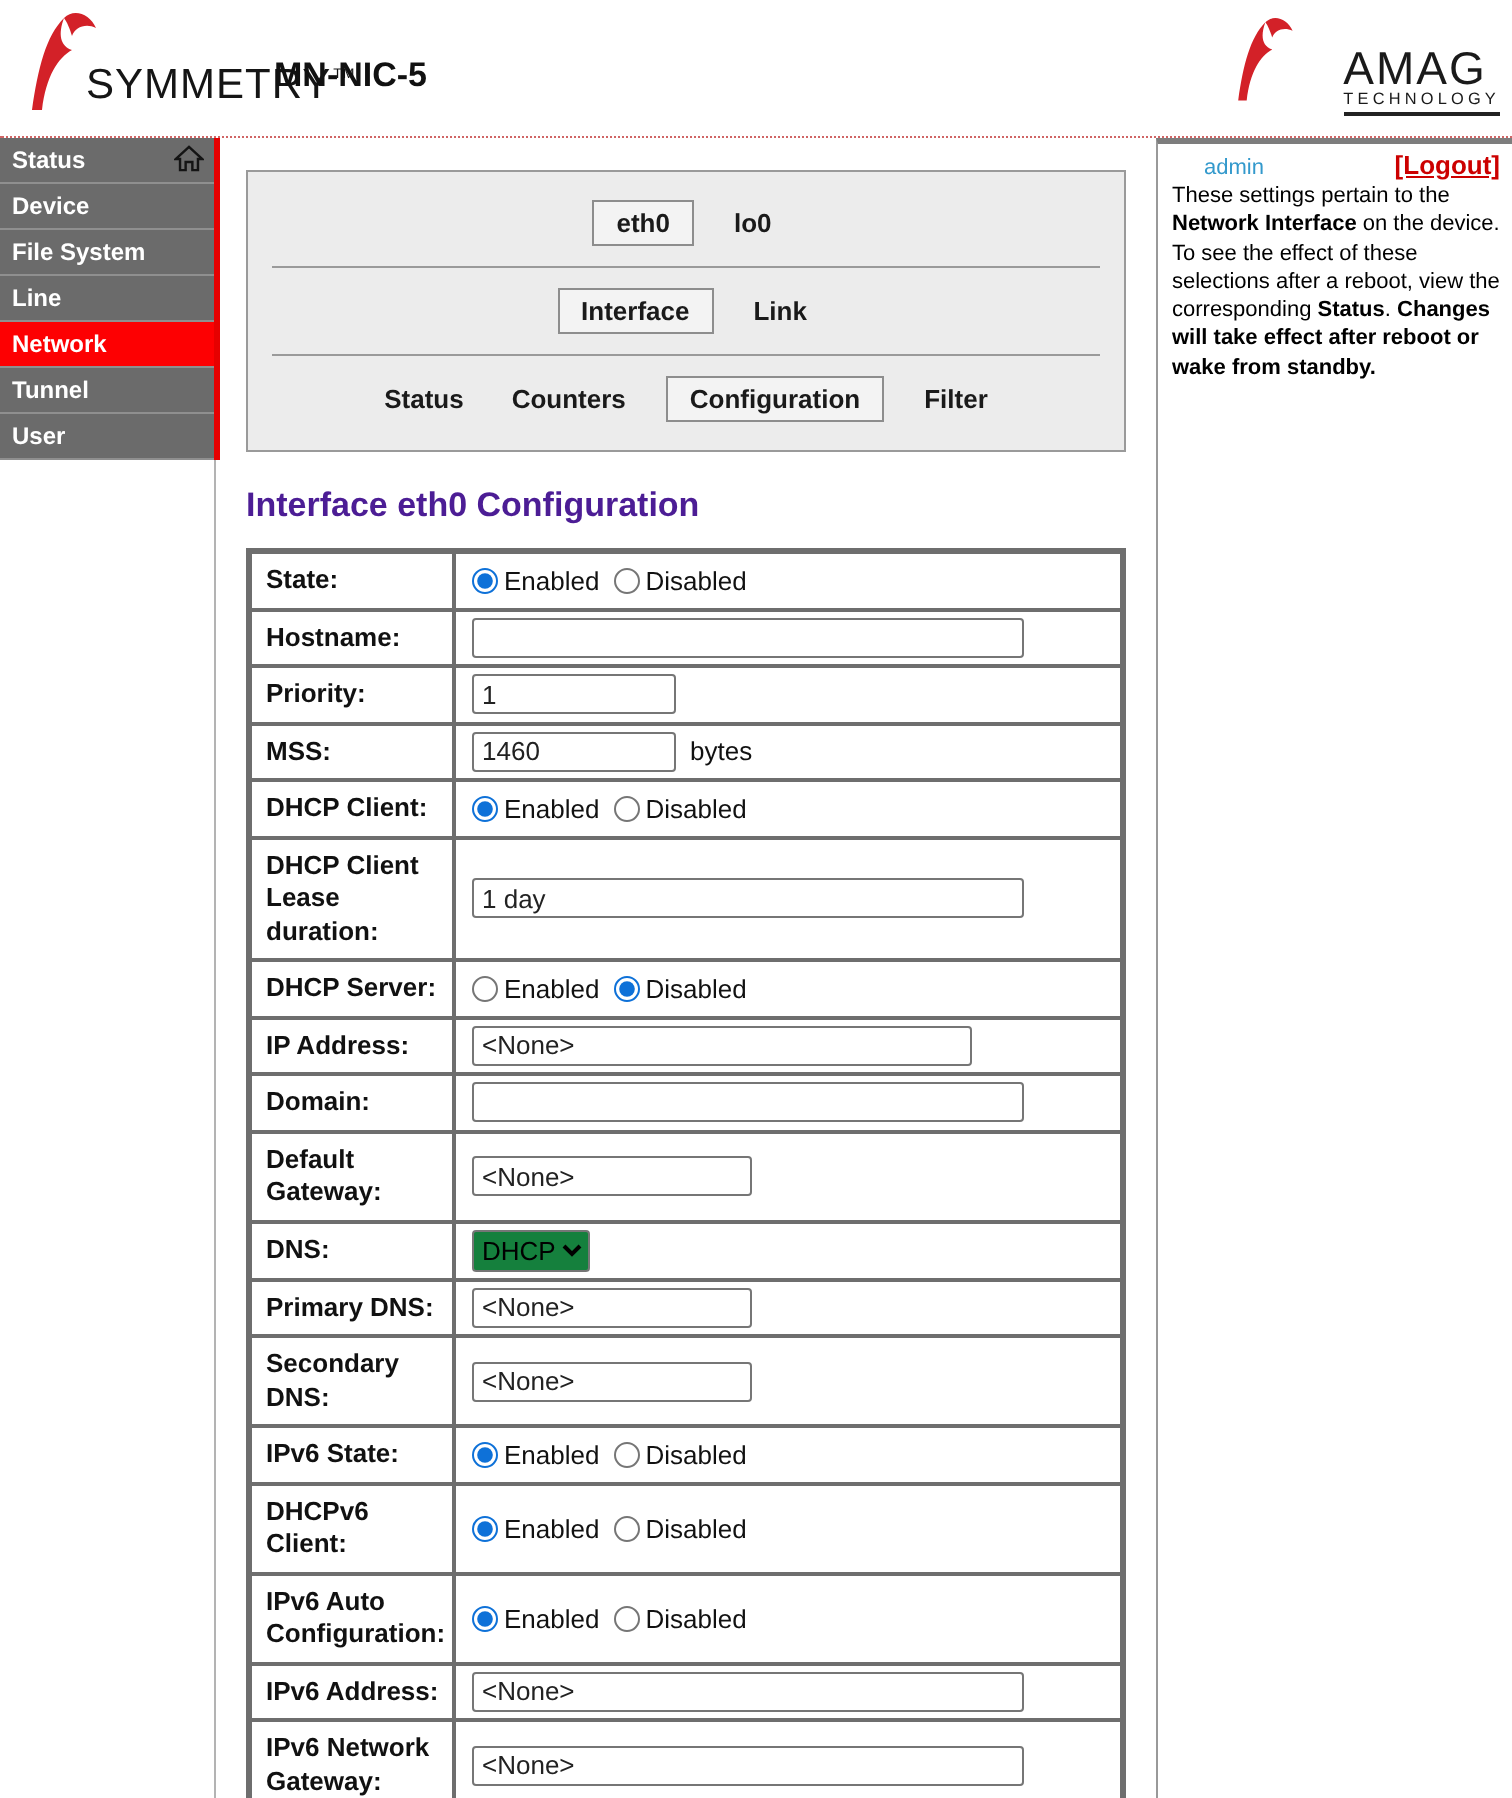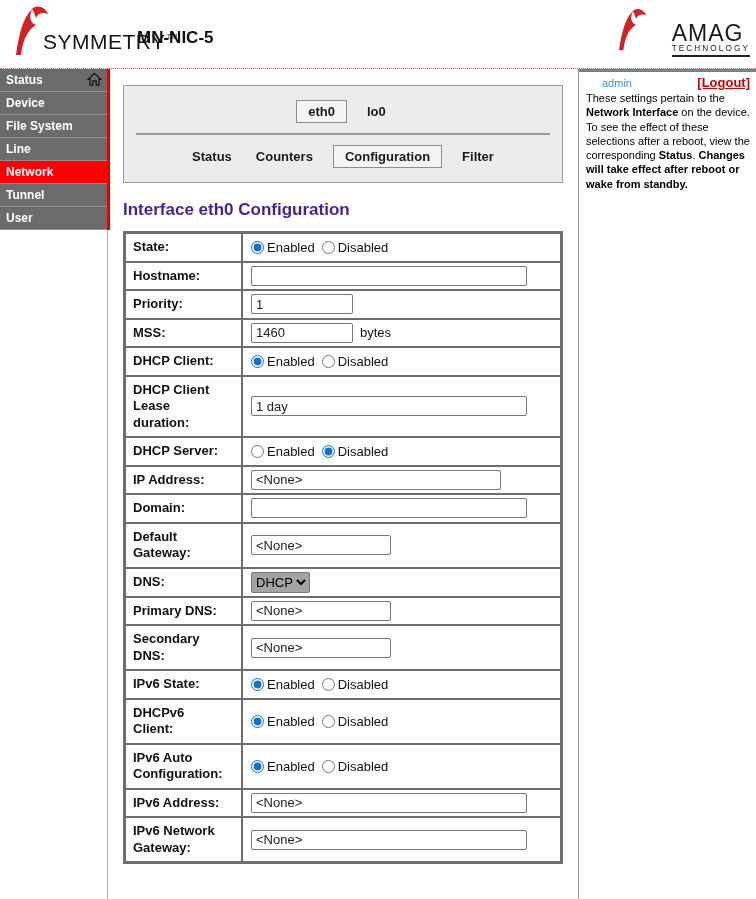--- a/index.html
+++ b/index.html
@@ -40,35 +40,35 @@
   .nav-item { padding:3px 4px; cursor:pointer; white-space:nowrap; }
   .nav-item.selected { border:1px solid #8d8d8d; background:#f3f3f3; padding:3px 11px; }
 
   
   .page-title { color:#4c1d95; font-size:17px; font-weight:bold; margin:17px 0 11px 0; }
 
   
   .cfg-table { width:440px; border:3px solid #6e6e6e; background:#fff; }
   .t-row { display:flex; border-bottom:2px solid #6e6e6e; min-height:27px; }
   .t-row:last-child { border-bottom:none; }
-  .t-label { width:117px; flex:none; border-right:2px solid #6e6e6e; font-weight:bold;
+  .t-label { width:102px; flex:none; border-right:2px solid #6e6e6e; font-weight:bold;
              font-size:13px; color:#111; padding:5px 4px 5px 7px; line-height:1.27;
              display:flex; align-items:center; }
   .t-label span { display:block; width:91px; }
   .t-value { flex:1; padding:3px 8px; display:flex; align-items:center; font-size:13px; color:#111; }
   .t-value .suffix { margin-left:7px; }
   input[type=text] { height:20px; border:1px solid #767676; border-radius:2px;
                      font:13px "Liberation Sans", sans-serif; padding:1px 4px; color:#222; background:#fff; }
   .w-sm   { width:102px; }
   .w-gw   { width:140px; }
   .w-med  { width:250px; }
   .w-full { width:276px; }
   .radio-opt { display:inline-flex; align-items:center; margin-right:7px; cursor:pointer; }
   .radio-opt input { width:13px; height:13px; margin:0 3px 0 0; accent-color:#0e71d8; }
-  select { font:13px "Liberation Sans", sans-serif; height:21px; background:#a3a3a3; border:1px solid #767676; border-radius:2px; }
+  select { font:13px "Liberation Sans", sans-serif; height:21px; background:#15803d; border:1px solid #767676; border-radius:2px; }
 
   
   .user-row { display:flex; justify-content:space-between; align-items:baseline;margin-left:16px; }
   .admin { color:#3399cc; font-size:11px; }
   .logout { color:#cc0000; font-size:13px; font-weight:bold; text-decoration:underline; cursor:pointer; }
   .help { font-size:11px; line-height:1.3; color:#000; margin-top:1px; }
 </style>
 </head>
 <body>
 
@@ -116,20 +116,24 @@
       <div class="left-filler"></div>
     </div>
 
     <div class="main-col">
       <div class="nav-panel">
           <div class="nav-row">
             <span class="nav-item selected">eth0</span>
             <span class="nav-item">lo0</span>
           </div>
           <div class="nav-sep"></div>
+          <div class="nav-row">
+            <span class="nav-item selected">Interface</span>
+            <span class="nav-item">Link</span>
+          </div>
           <div class="nav-sep"></div>
           <div class="nav-row">
             <span class="nav-item">Status</span>
             <span class="nav-item">Counters</span>
             <span class="nav-item selected">Configuration</span>
             <span class="nav-item">Filter</span>
           </div>
         </div>
       <div class="page-title">Interface eth0 Configuration</div>
       <div class="cfg-table">

